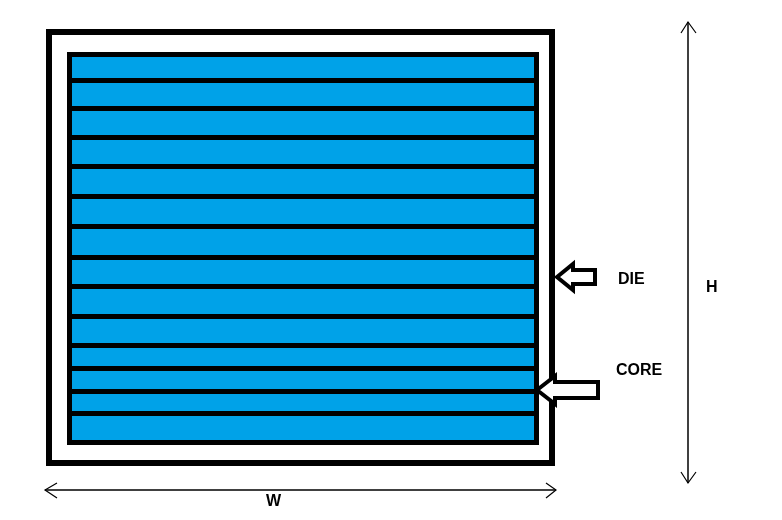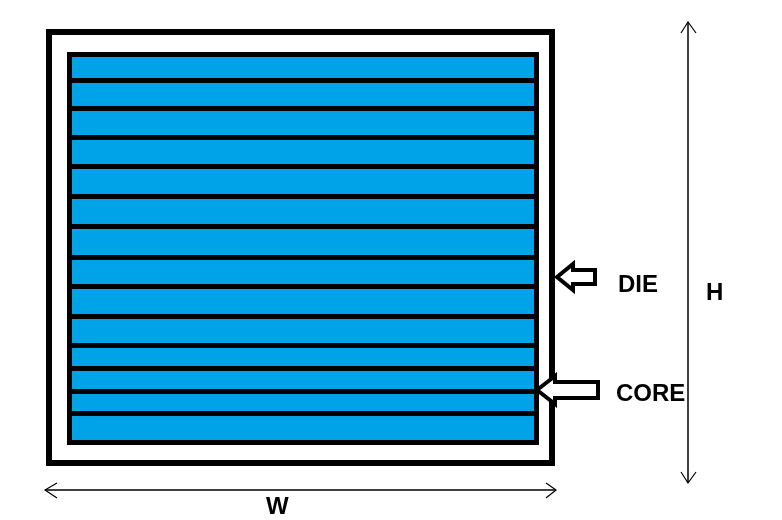--- a/index.html
+++ b/index.html
@@ -3,21 +3,21 @@
 <meta charset="utf-8">
 <style>
   html, body { margin: 0; padding: 0; background: #ffffff; }
   body { width: 782px; height: 520px; position: relative; overflow: hidden;
          font-family: "Liberation Sans", sans-serif; }
   .die { position: absolute; left: 46px; top: 29px; width: 497px; height: 425px;
          border: 6px solid #000; background: #fff; }
   .core { position: absolute; left: 67px; top: 52px; width: 462px; height: 383px;
           border: 5px solid #000; background: #00a2e8; }
   .row-line { position: absolute; left: 67px; width: 467px; height: 5px; background: #000; }
-  .label { position: absolute; font-weight: bold; font-size: 24px; color: #000; }
+  .label { position: absolute; font-weight: bold; font-size: 16px; color: #000; }
   svg { position: absolute; left: 0; top: 0; }
 </style>
 </head>
 <body>
 
 <div class="die"></div>
 <div class="core"></div>
 
 <div id="rows">
     <div class="row-line" style="top: 78px;"></div>
@@ -52,15 +52,15 @@
   </g>
 
   <g>
     <line x1="688" y1="22" x2="688" y2="483" stroke="#000" stroke-width="1.5"></line>
     <polyline points="681,33 688,22 696,33" fill="none" stroke="#000" stroke-width="1.2"></polyline>
     <polyline points="681,472 688,483 696,472" fill="none" stroke="#000" stroke-width="1.2"></polyline>
   </g>
 </svg>
 
 <div class="label" style="left:618px; top:270px;">DIE</div>
-<div class="label" style="left:616px; top:379px;">CORE</div>
+<div class="label" style="left:616px; top:361px;">CORE</div>
 <div class="label" style="left:266px; top:492px;">W</div>
 <div class="label" style="left:706px; top:278px;">H</div>
 
 </body></html>

